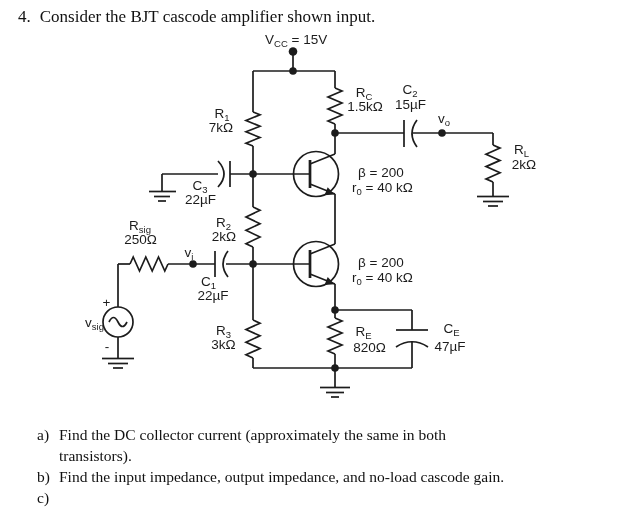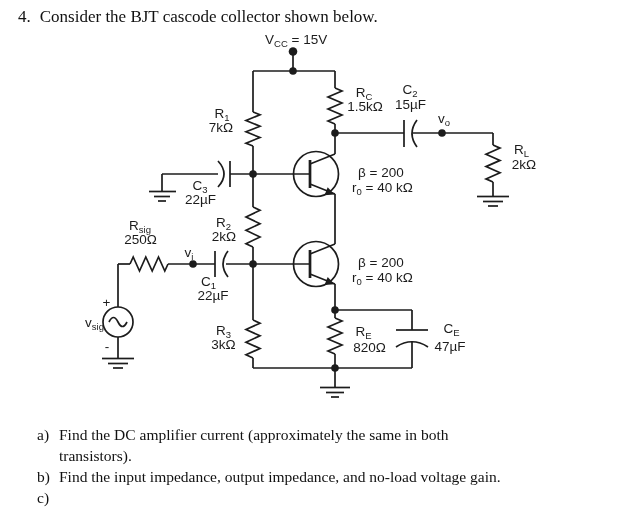--- a/index.html
+++ b/index.html
@@ -21,21 +21,21 @@
   .q-label{width:16px;flex:none;margin-right:6px;}
   .q-text sub{font-size:11px;}
 </style>
 </head>
 <body>
 
 <div id="page">
 
   <div id="title" class="serif">
     <span>4.</span>
-    <span>Consider the BJT cascode collector shown below.</span>
+    <span>Consider the BJT cascode amplifier shown input.</span>
   </div>
 
   <svg id="circuit" width="624" height="523" viewBox="0 0 624 523">
 
     <g>
       <text x="265" y="44"><tspan>V</tspan><tspan class="sub" dy="3">CC</tspan><tspan dy="-3"> = 15V</tspan></text>
       <circle class="dot" cx="293" cy="51.5" r="4.3"></circle>
       <line x1="293" y1="51.5" x2="293" y2="71"></line>
       <line x1="253" y1="71" x2="335" y2="71"></line>
       <circle class="dot" cx="293" cy="71" r="3.8"></circle>
@@ -175,24 +175,24 @@
       <text x="363.5" y="336" text-anchor="middle"><tspan>R</tspan><tspan class="sub" dy="3">E</tspan></text>
       <text x="369.5" y="351.5" text-anchor="middle">820Ω</text>
       <text x="451.5" y="333" text-anchor="middle"><tspan>C</tspan><tspan class="sub" dy="3">E</tspan></text>
       <text x="450" y="351" text-anchor="middle">47µF</text>
     </g>
   </svg>
 
   <div id="questions" class="serif">
     <div class="q-row">
       <span class="q-label">a)</span>
-      <span class="q-text"><span>Find the DC amplifier current (approximately the same in both</span><br><span>transistors).</span></span>
+      <span class="q-text"><span>Find the DC collector current (approximately the same in both</span><br><span>transistors).</span></span>
     </div>
     <div class="q-row">
       <span class="q-label">b)</span>
-      <span class="q-text">Find the input impedance, output impedance, and no-load voltage gain.</span>
+      <span class="q-text">Find the input impedance, output impedance, and no-load cascode gain.</span>
     </div>
     <div class="q-row">
       <span class="q-label">c)</span>
     </div>
   </div>
 
 </div>
 
 </body></html>

